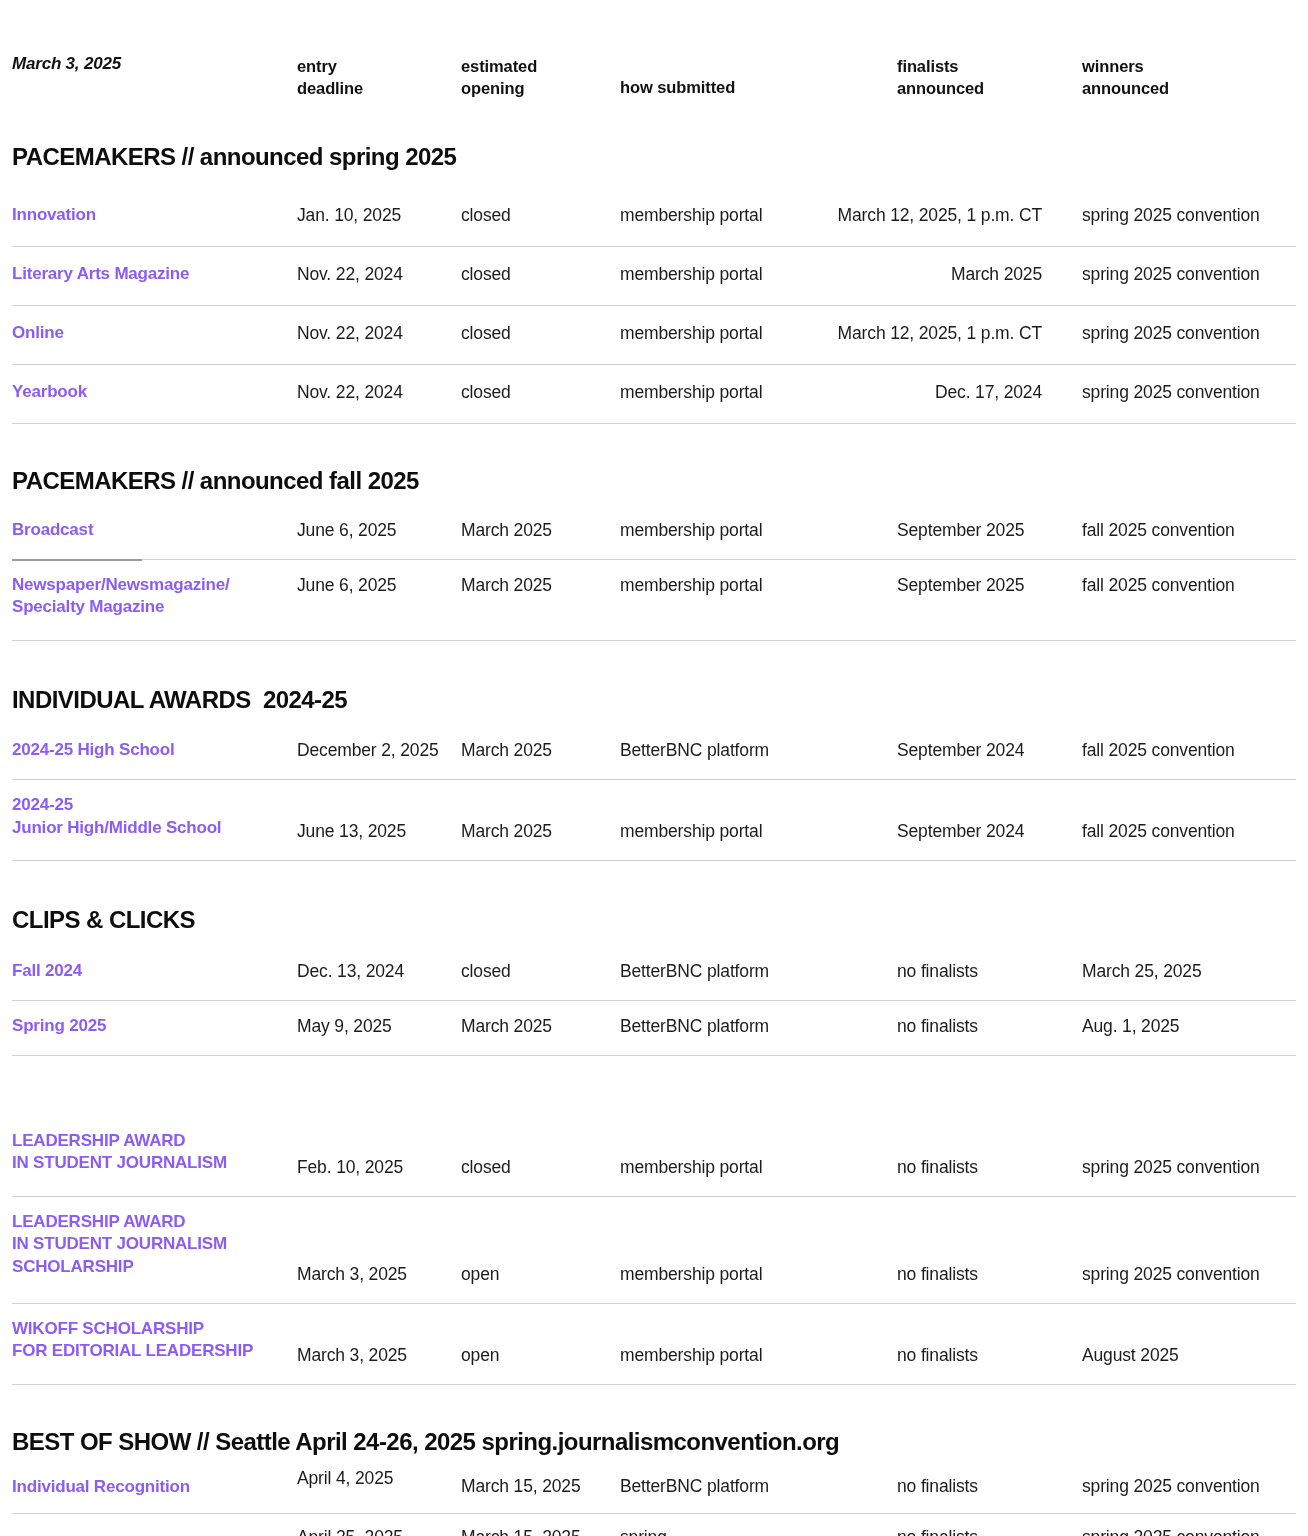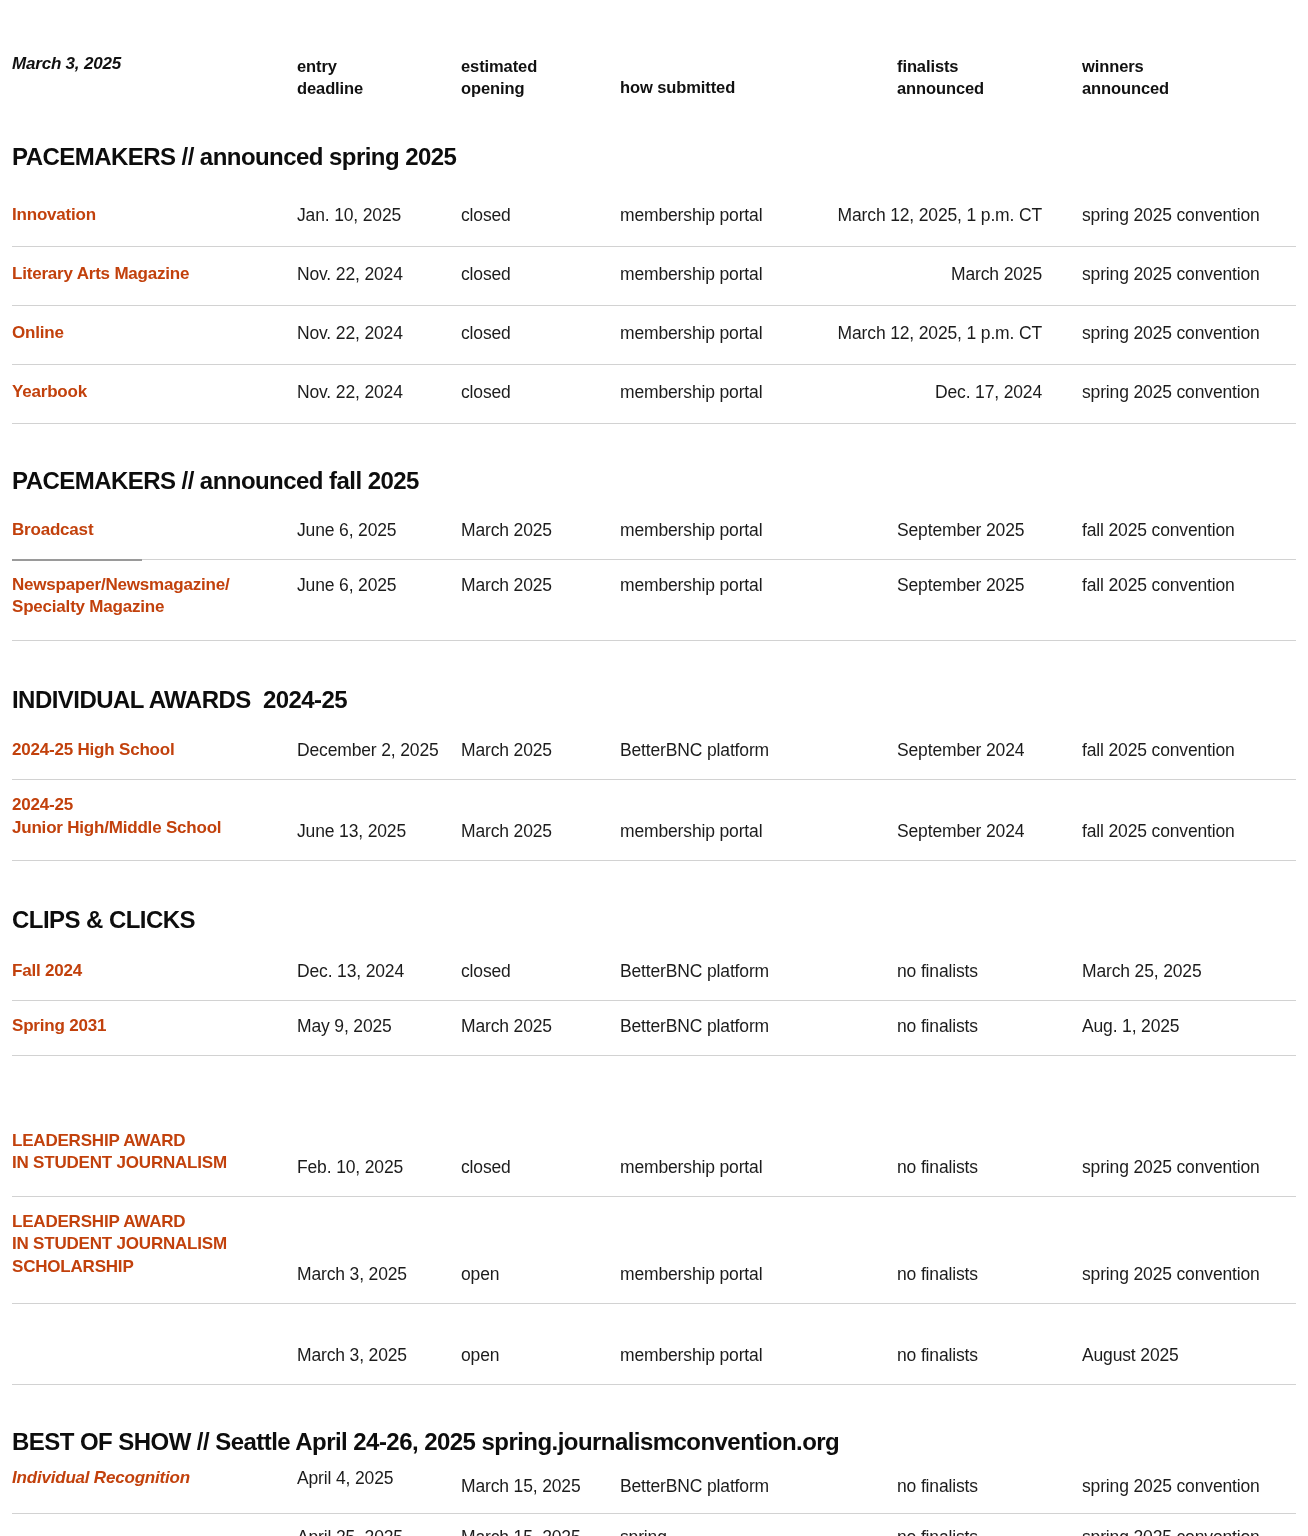--- a/index.html
+++ b/index.html
@@ -88,21 +88,21 @@
     letter-spacing: -0.15px;
     white-space: pre-line;
   }
   .drow .label {
     position: absolute;
     left: 0;
     font-size: 17px;
     font-weight: bold;
     line-height: 1.33;
     letter-spacing: -0.2px;
-    color: #c2410c;
+    color: #8b5cf6;
     white-space: pre-line;
   }
   .c-deadline { left: 285px; }
   .c-opening  { left: 449px; }
   .c-how      { left: 608px; }
   .c-fin      { left: 885px; }
   .c-fin.right { left: auto; right: 266px; text-align: right; }
   .c-win      { left: 1070px; }
 
   
@@ -230,21 +230,21 @@
       <div class="drow" style="height: 54px;">
         <div class="label" style="top: 14px;">Fall 2024</div>
         <div class="cell c-deadline" style="top: 14px;">Dec. 13, 2024</div>
         <div class="cell c-opening" style="top: 14px;">closed</div>
         <div class="cell c-how" style="top: 14px;">BetterBNC platform</div>
         <div class="cell c-fin" style="top: 14px;">no finalists</div>
         <div class="cell c-win" style="top: 14px;">March 25, 2025</div>
       </div>
       <div class="rule"></div>
       <div class="drow" style="height: 54px;">
-        <div class="label" style="top: 14px;">Spring 2031</div>
+        <div class="label" style="top: 14px;">Spring 2025</div>
         <div class="cell c-deadline" style="top: 14px;">May 9, 2025</div>
         <div class="cell c-opening" style="top: 14px;">March 2025</div>
         <div class="cell c-how" style="top: 14px;">BetterBNC platform</div>
         <div class="cell c-fin" style="top: 14px;">no finalists</div>
         <div class="cell c-win" style="top: 14px;">Aug. 1, 2025</div>
       </div>
       <div class="rule"></div>
       <div style="height: 60px;"></div>
       <div class="drow" style="height: 80px;">
         <div class="label" style="top: 14px;">LEADERSHIP AWARD
@@ -261,32 +261,34 @@
 IN STUDENT JOURNALISM
 SCHOLARSHIP</div>
         <div class="cell c-deadline" style="top: 66px;">March 3, 2025</div>
         <div class="cell c-opening" style="top: 66px;">open</div>
         <div class="cell c-how" style="top: 66px;">membership portal</div>
         <div class="cell c-fin" style="top: 66px;">no finalists</div>
         <div class="cell c-win" style="top: 66px;">spring 2025 convention</div>
       </div>
       <div class="rule"></div>
       <div class="drow" style="height: 80px;">
+        <div class="label" style="top: 14px;">WIKOFF SCHOLARSHIP
+FOR EDITORIAL LEADERSHIP</div>
         <div class="cell c-deadline" style="top: 40px;">March 3, 2025</div>
         <div class="cell c-opening" style="top: 40px;">open</div>
         <div class="cell c-how" style="top: 40px;">membership portal</div>
         <div class="cell c-fin" style="top: 40px;">no finalists</div>
         <div class="cell c-win" style="top: 40px;">August 2025</div>
       </div>
       <div class="rule"></div>
       <div style="height: 44px;"></div>
       <div class="section-head">BEST OF SHOW // Seattle April 24-26, 2025 spring.journalismconvention.org</div>
       <div style="height: 8px;"></div>
       <div class="drow" style="height: 50px;">
-        <div class="label" style="top: 4px; font-style: italic;">Individual Recognition</div>
+        <div class="label" style="top: 13px;">Individual Recognition</div>
         <div class="cell c-deadline" style="top: 4px;">April 4, 2025</div>
         <div class="cell c-opening" style="top: 12px;">March 15, 2025</div>
         <div class="cell c-how" style="top: 12px;">BetterBNC platform</div>
         <div class="cell c-fin" style="top: 12px;">no finalists</div>
         <div class="cell c-win" style="top: 12px;">spring 2025 convention</div>
       </div>
       <div class="rule"></div>
       <div class="drow" style="height: 76px;">
         <div class="cell c-deadline" style="top: 12px;">April 25, 2025</div>
         <div class="cell c-opening" style="top: 12px;">March 15, 2025</div>

